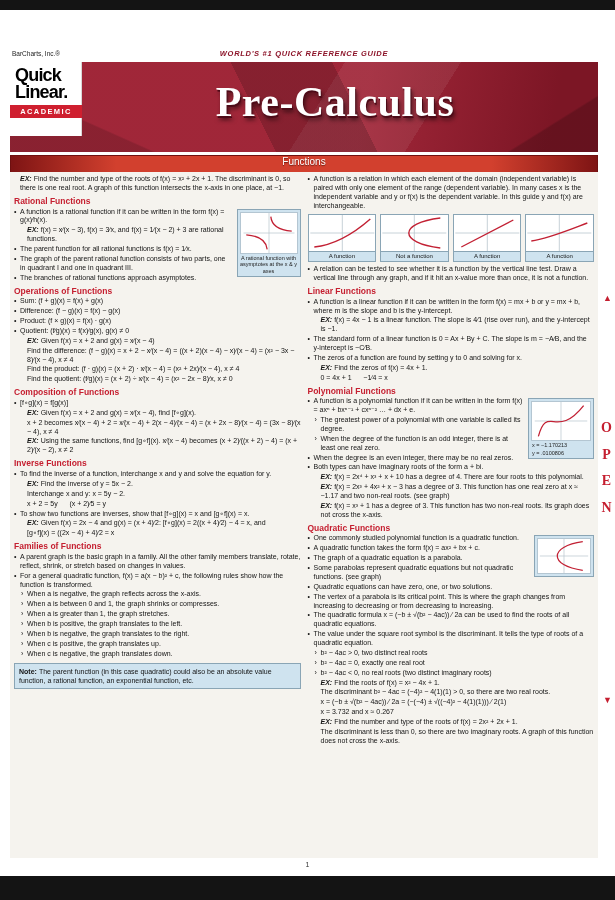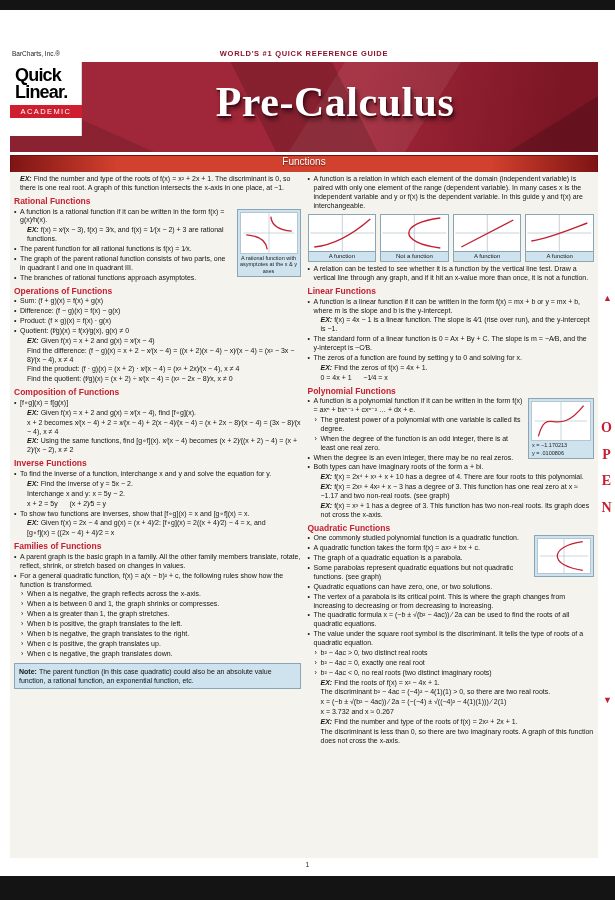--- a/index.html
+++ b/index.html
@@ -6,35 +6,35 @@
   body { width:615px; font-family:"Liberation Sans","DejaVu Sans",sans-serif; background:#ffffff; }
   .sheet { position:relative; width:615px; height:900px; background:#ffffff; overflow:hidden; }
 
   .bar-black { position:absolute; left:0; width:615px; background:#141414; }
   .bar-top { top:0; height:10px; }
   .bar-bottom { top:876px; height:24px; }
 
   
   .pub-row { position:absolute; top:48px; left:10px; right:17px; height:13px; }
   .publisher { position:absolute; left:2px; top:2px; font-size:6.5px; color:#222; }
-  .tagline { position:absolute; left:0; right:0; top:1px; text-align:center; font-size:7.5px; font-weight:bold; letter-spacing:.7px; color:#8c1328; }
+  .tagline { position:absolute; left:0; right:0; top:1px; text-align:center; font-size:7.5px; font-weight:bold; letter-spacing:.7px; color:#8c1328;font-style:italic; }
 
   
   .header { position:absolute; top:62px; left:10px; right:17px; height:90px; background:#9b1b2e; overflow:hidden; }
   .header::before { content:""; position:absolute; inset:0;
     background:
       linear-gradient(63deg, transparent 42%, rgba(0,0,0,.16) 42%, rgba(0,0,0,.16) 58%, transparent 58%),
       linear-gradient(-58deg, transparent 30%, rgba(255,255,255,.07) 30%, rgba(255,255,255,.07) 48%, transparent 48%),
       linear-gradient(24deg, rgba(0,0,0,.14) 18%, transparent 18.5%),
       linear-gradient(-32deg, rgba(0,0,0,.18) 12%, transparent 12.5%),
       linear-gradient(100deg, rgba(255,255,255,.05) 60%, rgba(0,0,0,.2) 92%);
   }
   .logo-box { position:absolute; top:0; left:0; width:72px; height:74px; background:#ffffff; border-right:1px solid #d8d8d8; padding:5px 4px 12px 5px; z-index:3; }
   .logo-line { font-size:18px; font-weight:bold; letter-spacing:-0.8px; line-height:.95; color:#000; }
-  .academic-badge { margin-top:4px; margin-left:-5px; width:72px; background:#cf1f2f; color:#fff; font-size:7.5px; font-weight:normal; letter-spacing:1.4px; text-align:center; padding:2px 0; }
+  .academic-badge { margin-top:4px; margin-left:-5px; width:72px; background:#cf1f2f; color:#fff; font-size:7.5px; font-weight:bold; letter-spacing:1.4px; text-align:center; padding:2px 0; }
   .title { position:absolute; left:66px; right:4px; top:16px; z-index:2; text-align:center;
     font-family:Liberation Serif, serif; font-size:42px; font-weight:bold; color:#ffffff;
     text-shadow:1px 2px 0 #4d0b18, 2px 4px 4px rgba(0,0,0,.55); letter-spacing:.5px; }
 
   
   .func-bar { position:absolute; top:155px; left:10px; right:17px; height:24px; text-align:center;
     background:linear-gradient(90deg,#7e1414,#d2402e 18%,#d2402e 82%,#7e1414);
     border:1px solid #6e1010; color:#fff; font-weight:normal; font-size:10px; line-height:12px;
     text-shadow:0 1px 1px rgba(0,0,0,.5); }
 

